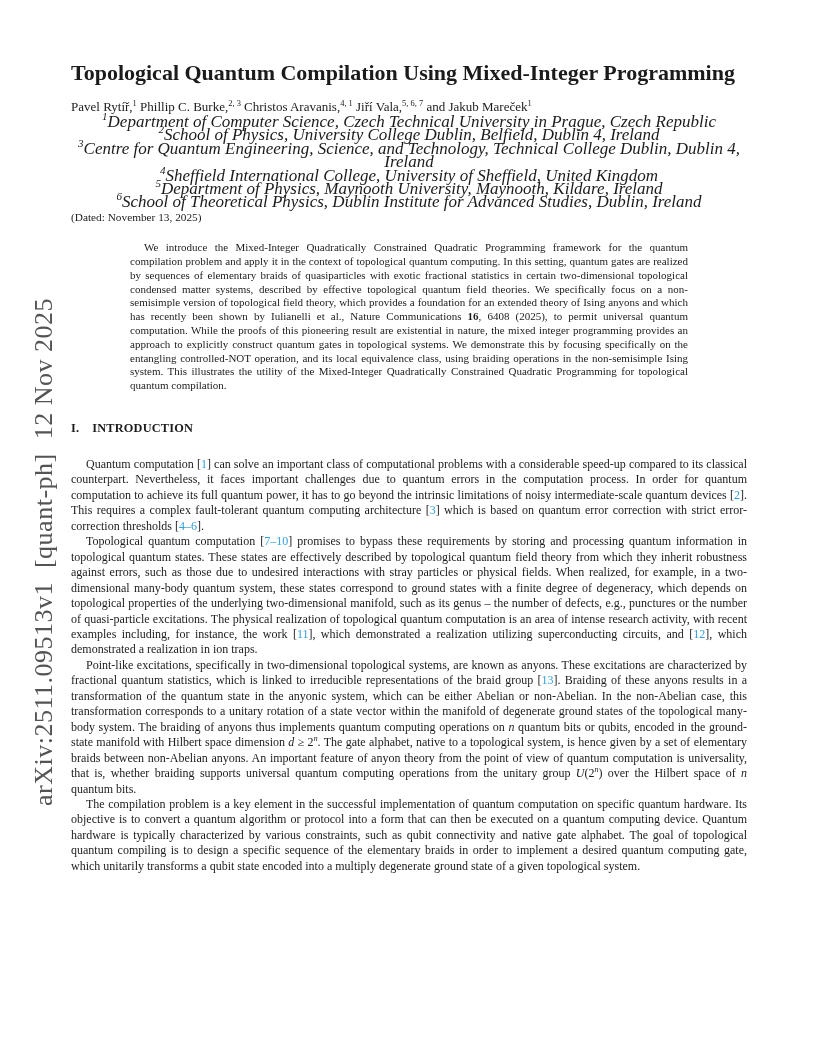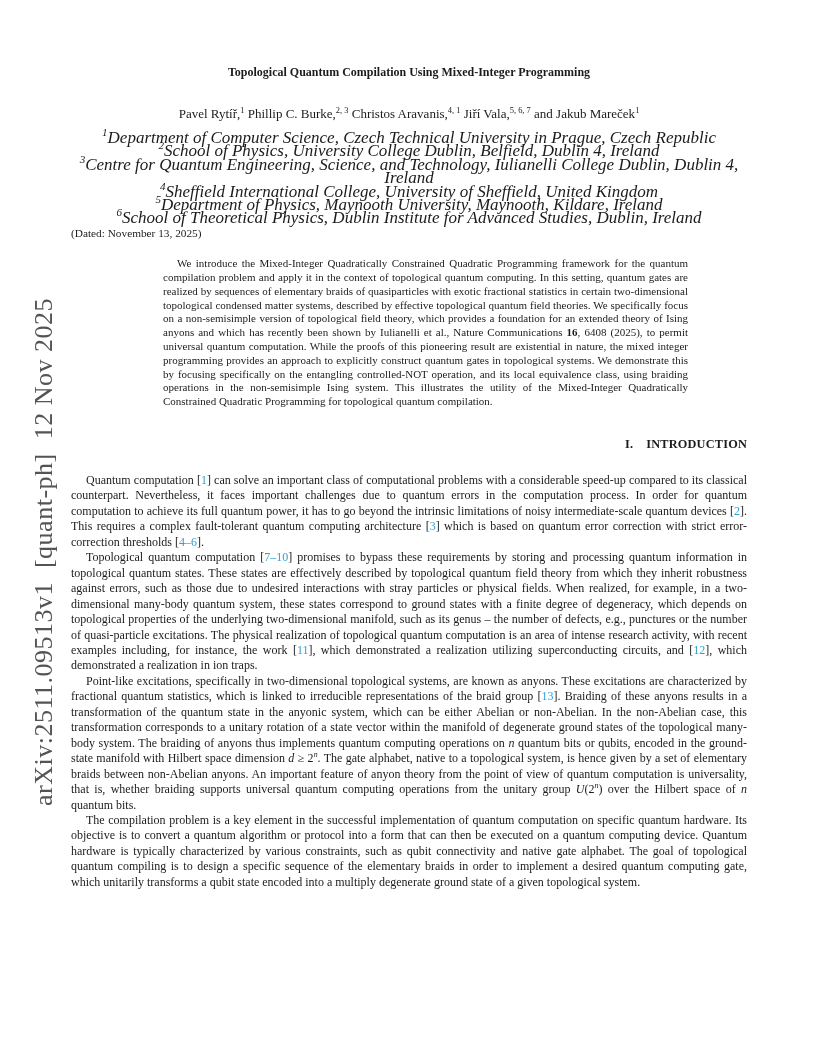--- a/index.html
+++ b/index.html
@@ -23,53 +23,52 @@
     color: #545454;
     line-height: 32px;
   }
   .content {
     position: absolute;
     left: 71px; top: 0;
     width: 676px;
     padding-top: 62px;
   }
   .title {
-    font-size: 12px;
+    font-size: 22px;
     font-weight: bold;
-    text-align: center;
+    text-align: left;
     line-height: 21px;
-    margin-bottom: 23px;
+    margin-bottom: 16px;
   }
   .authors {
     font-size: 13px;
-    text-align: center;
+    text-align: left;
     line-height: 16px;
-    margin-bottom: 9px;
   }
   .affil-line {
     font-size: 17px;
     font-style: italic;
     text-align: center;
     line-height: 13.4px;
   }
   .dated {
     font-size: 11.3px;
     text-align: left;
     line-height: 13.4px;
     margin-top: 2px;
   }
   .abstract {
-    margin: 17px 59px 0 92px;
+    margin: 17px 59px 0 59px;
     font-size: 11px;
     line-height: 13.8px;
     text-align: justify;
     text-indent: 14px;
   }
   .section-heading {
-    text-align: right;
+    text-align: left;
     font-size: 12.3px;
     font-weight: bold;
     margin-top: 28px;
     margin-bottom: 21px;
     letter-spacing: 0.2px;
   }
   .section-heading .sec-num { margin-right: 13px; }
   .body-text p {
     font-size: 12px;
     line-height: 15.45px;
@@ -93,21 +92,21 @@
 
 <main class="content">
 
   <h1 class="title">Topological Quantum Compilation Using Mixed-Integer Programming</h1>
 
   <div class="authors"><span>Pavel Rytíř,</span><sup class="s-sup">1</sup><span> Phillip C. Burke,</span><sup class="s-sup">2, 3</sup><span> Christos Aravanis,</span><sup class="s-sup">4, 1</sup><span> Jiří Vala,</span><sup class="s-sup">5, 6, 7</sup><span> and Jakub Mareček</span><sup class="s-sup">1</sup></div>
 
   <div>
     <div class="affil-line"><sup>1</sup><span>Department of Computer Science, Czech Technical University in Prague, Czech Republic</span></div>
     <div class="affil-line"><sup>2</sup><span>School of Physics, University College Dublin, Belfield, Dublin 4, Ireland</span></div>
-    <div class="affil-line"><sup>3</sup><span>Centre for Quantum Engineering, Science, and Technology, Iulianelli College Dublin, Dublin 4, Ireland</span></div>
+    <div class="affil-line"><sup>3</sup><span>Centre for Quantum Engineering, Science, and Technology, Technical College Dublin, Dublin 4, Ireland</span></div>
     <div class="affil-line"><sup>4</sup><span>Sheffield International College, University of Sheffield, United Kingdom</span></div>
     <div class="affil-line"><sup>5</sup><span>Department of Physics, Maynooth University, Maynooth, Kildare, Ireland</span></div>
     <div class="affil-line"><sup>6</sup><span>School of Theoretical Physics, Dublin Institute for Advanced Studies, Dublin, Ireland</span></div>
   </div>
 
   <div class="dated">(Dated: November 13, 2025)</div>
 
   <div class="abstract"><span>We introduce the Mixed-Integer Quadratically Constrained Quadratic Programming framework for the quantum compilation problem and apply it in the context of topological quantum computing. In this setting, quantum gates are realized by sequences of elementary braids of quasiparticles with exotic fractional statistics in certain two-dimensional topological condensed matter systems, described by effective topological quantum field theories. We specifically focus on a non-semisimple version of topological field theory, which provides a foundation for an extended theory of Ising anyons and which has recently been shown by Iulianelli et al., Nature Communications </span><span class="s-b">16</span><span>, 6408 (2025), to permit universal quantum computation. While the proofs of this pioneering result are existential in nature, the mixed integer programming provides an approach to explicitly construct quantum gates in topological systems. We demonstrate this by focusing specifically on the entangling controlled-NOT operation, and its local equivalence class, using braiding operations in the non-semisimple Ising system. This illustrates the utility of the Mixed-Integer Quadratically Constrained Quadratic Programming for topological quantum compilation.</span></div>
 
   <h2 class="section-heading">

